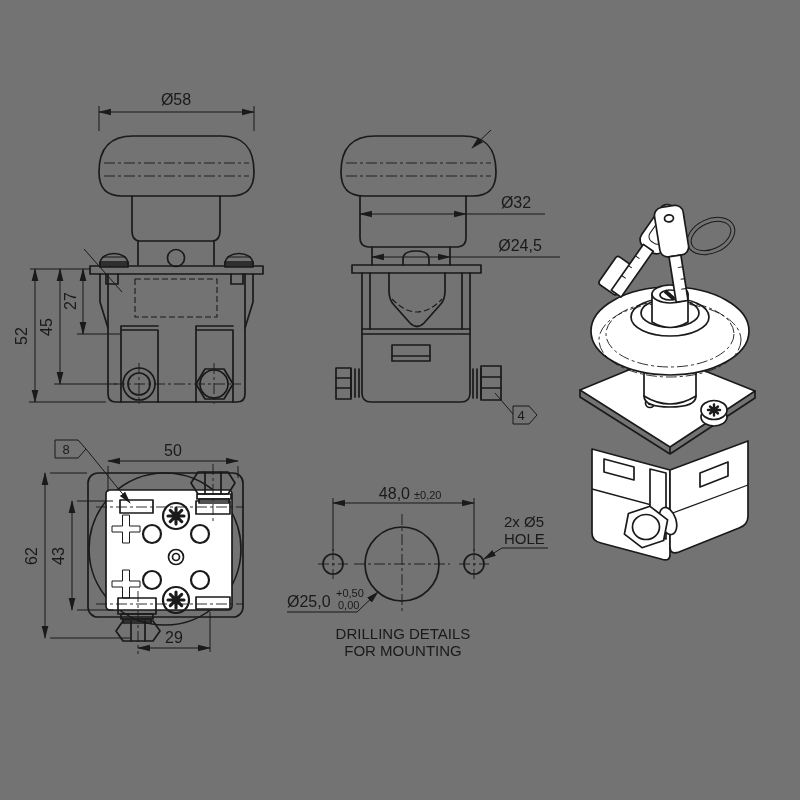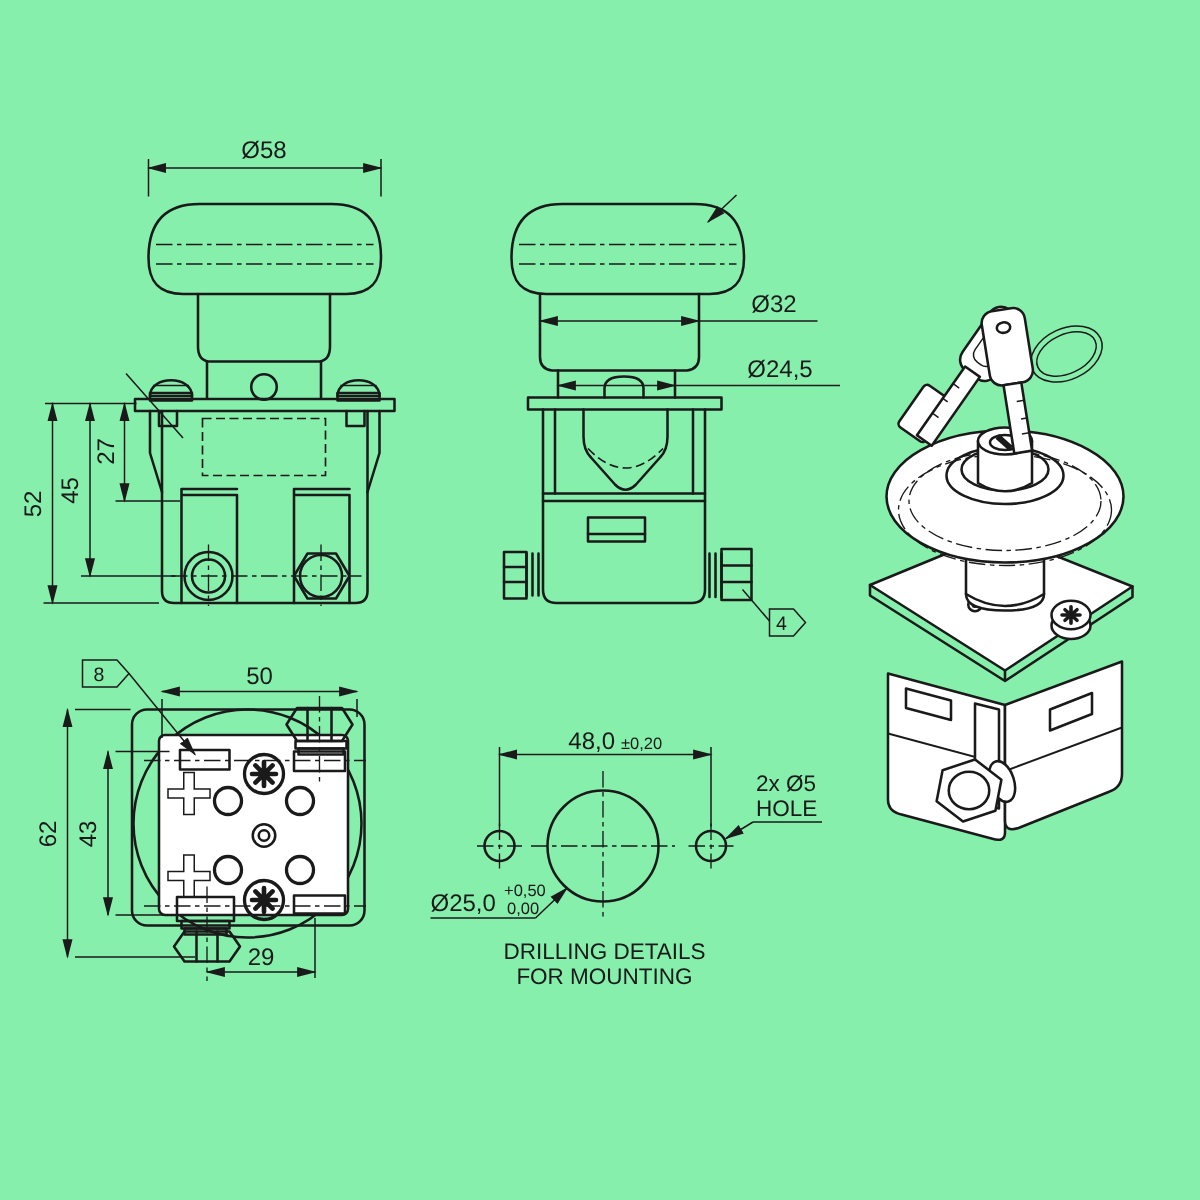--- a/index.html
+++ b/index.html
@@ -1,16 +1,16 @@
 <!DOCTYPE html>
 <html><head>
 <meta charset="utf-8">
 <style>
   html,body{margin:0;padding:0;background:#ffffff;}
-  .stage{width:800px;height:800px;position:relative;background:#86efac;overflow:hidden;}
+  .stage{width:800px;height:800px;position:relative;background:#737373;overflow:hidden;}
   svg{display:block;}
   .o{fill:none;stroke:#1a1a1a;stroke-width:1.7;stroke-linejoin:round;stroke-linecap:round;}
   .o2{fill:none;stroke:#1a1a1a;stroke-width:2.2;}
   .w{fill:#ffffff;stroke:#1a1a1a;stroke-width:1.7;stroke-linejoin:round;}
   .t{fill:none;stroke:#1a1a1a;stroke-width:1;}
   .m{fill:none;stroke:#1a1a1a;stroke-width:1.3;}
   .c{fill:none;stroke:#1a1a1a;stroke-width:0.9;stroke-dasharray:11 3 3 3;}
   .d{fill:none;stroke:#1a1a1a;stroke-width:1.1;stroke-dasharray:6 3;}
   .star{stroke:#1a1a1a;stroke-width:3.1;stroke-linecap:round;}
   .star2{stroke:#1a1a1a;stroke-width:2.4;stroke-linecap:round;}

